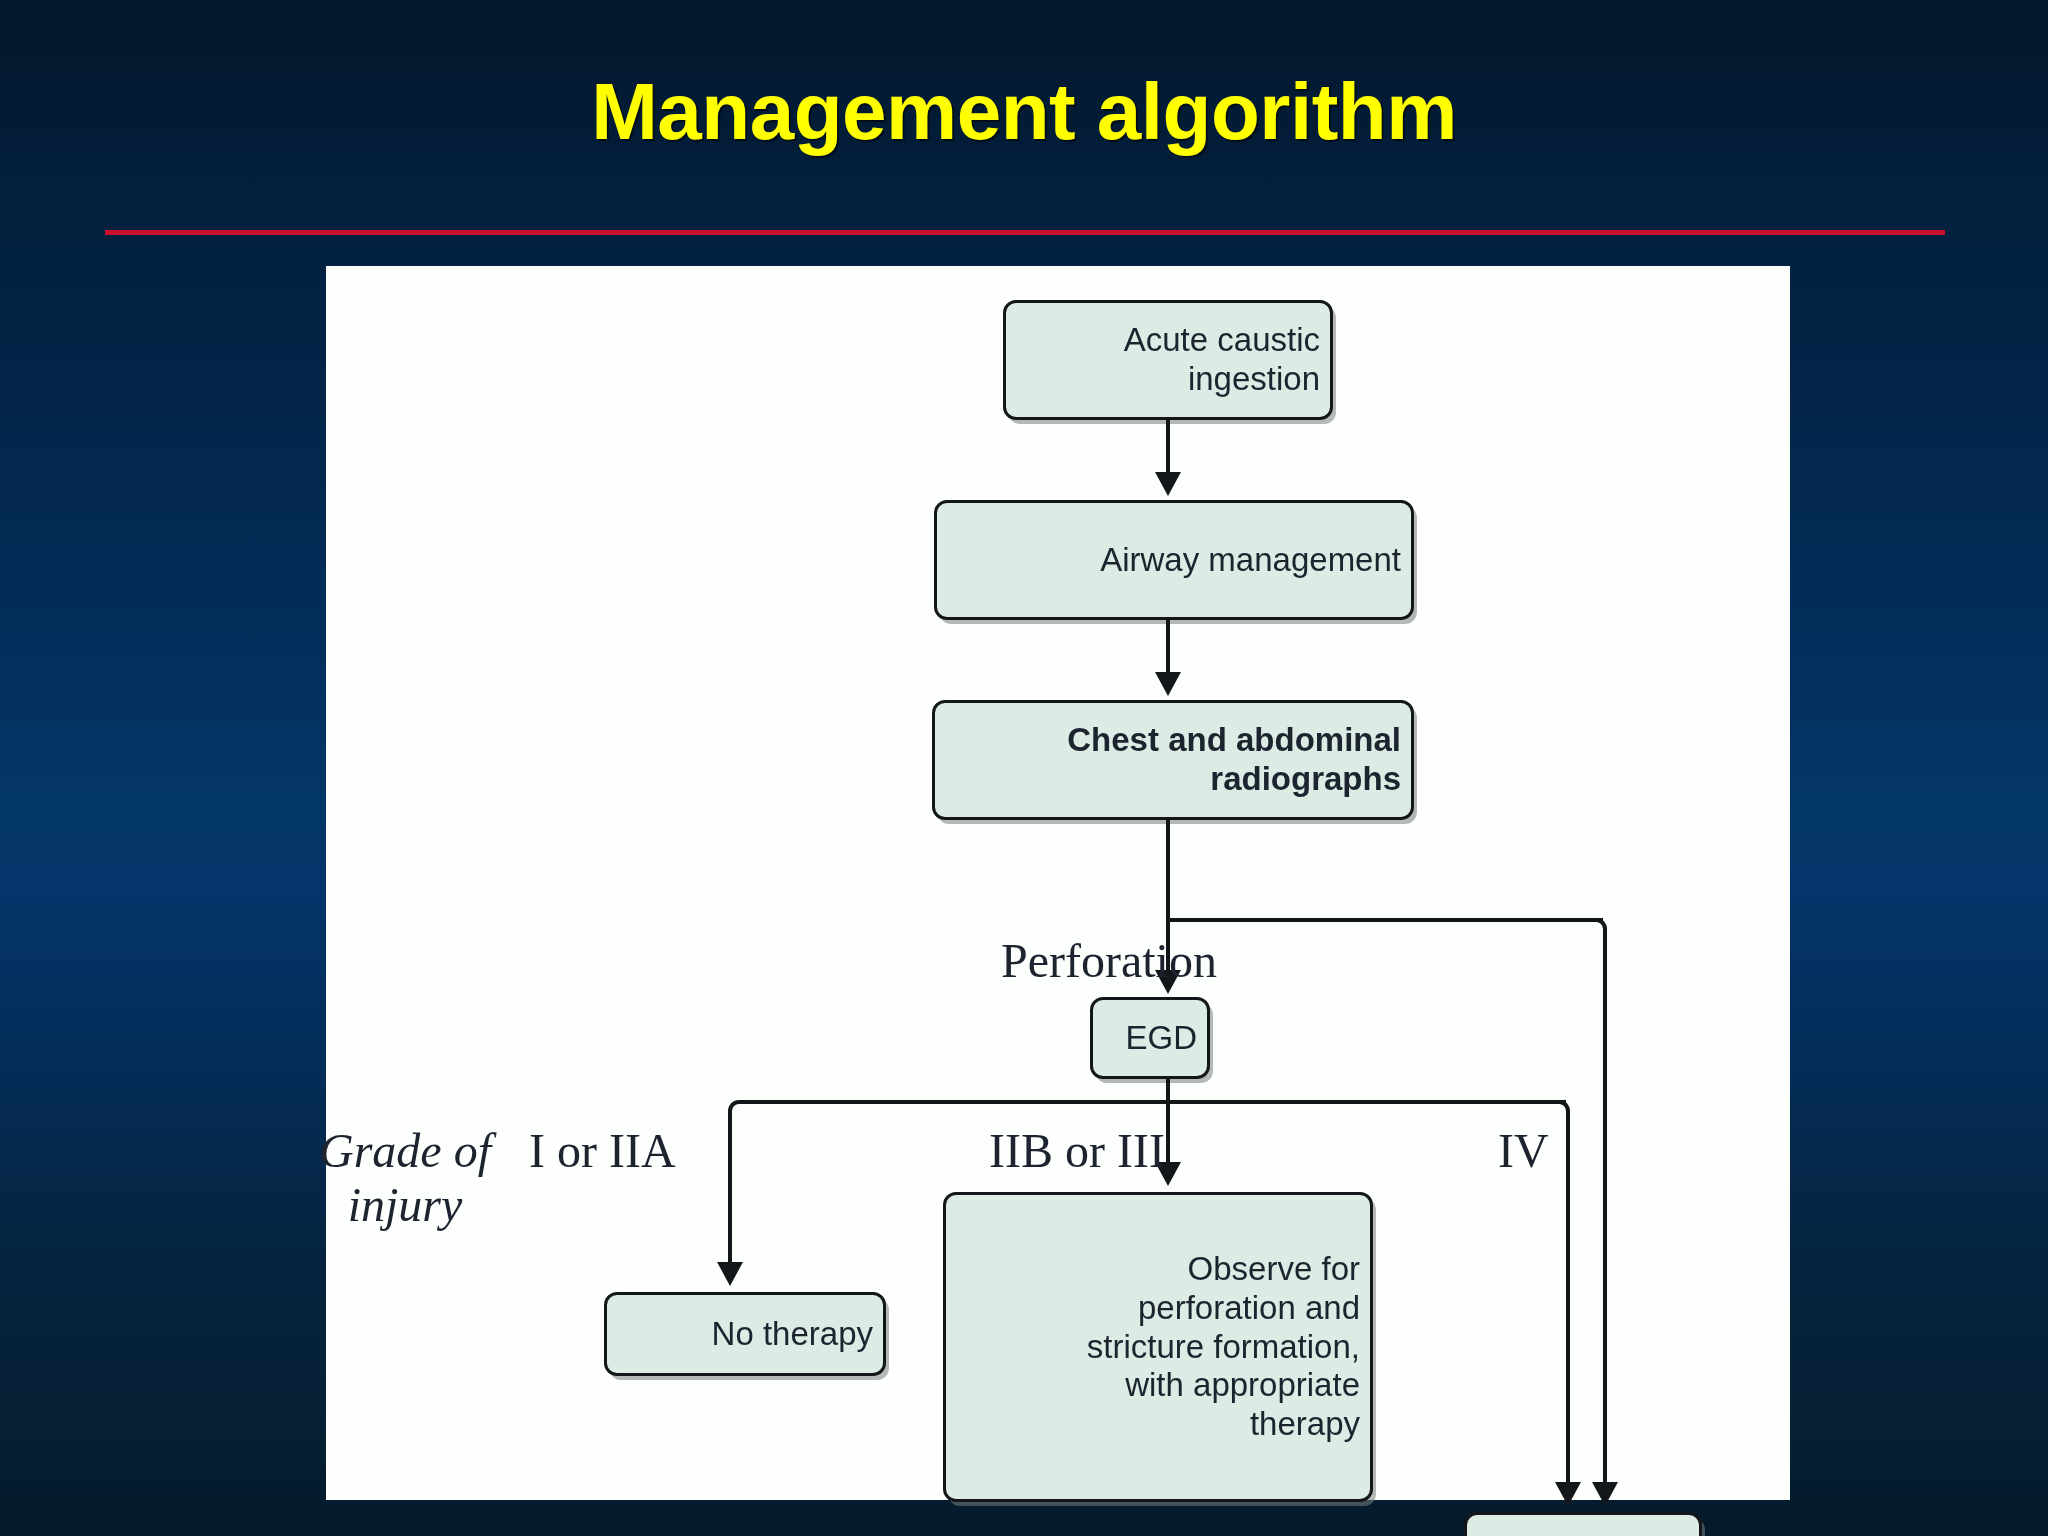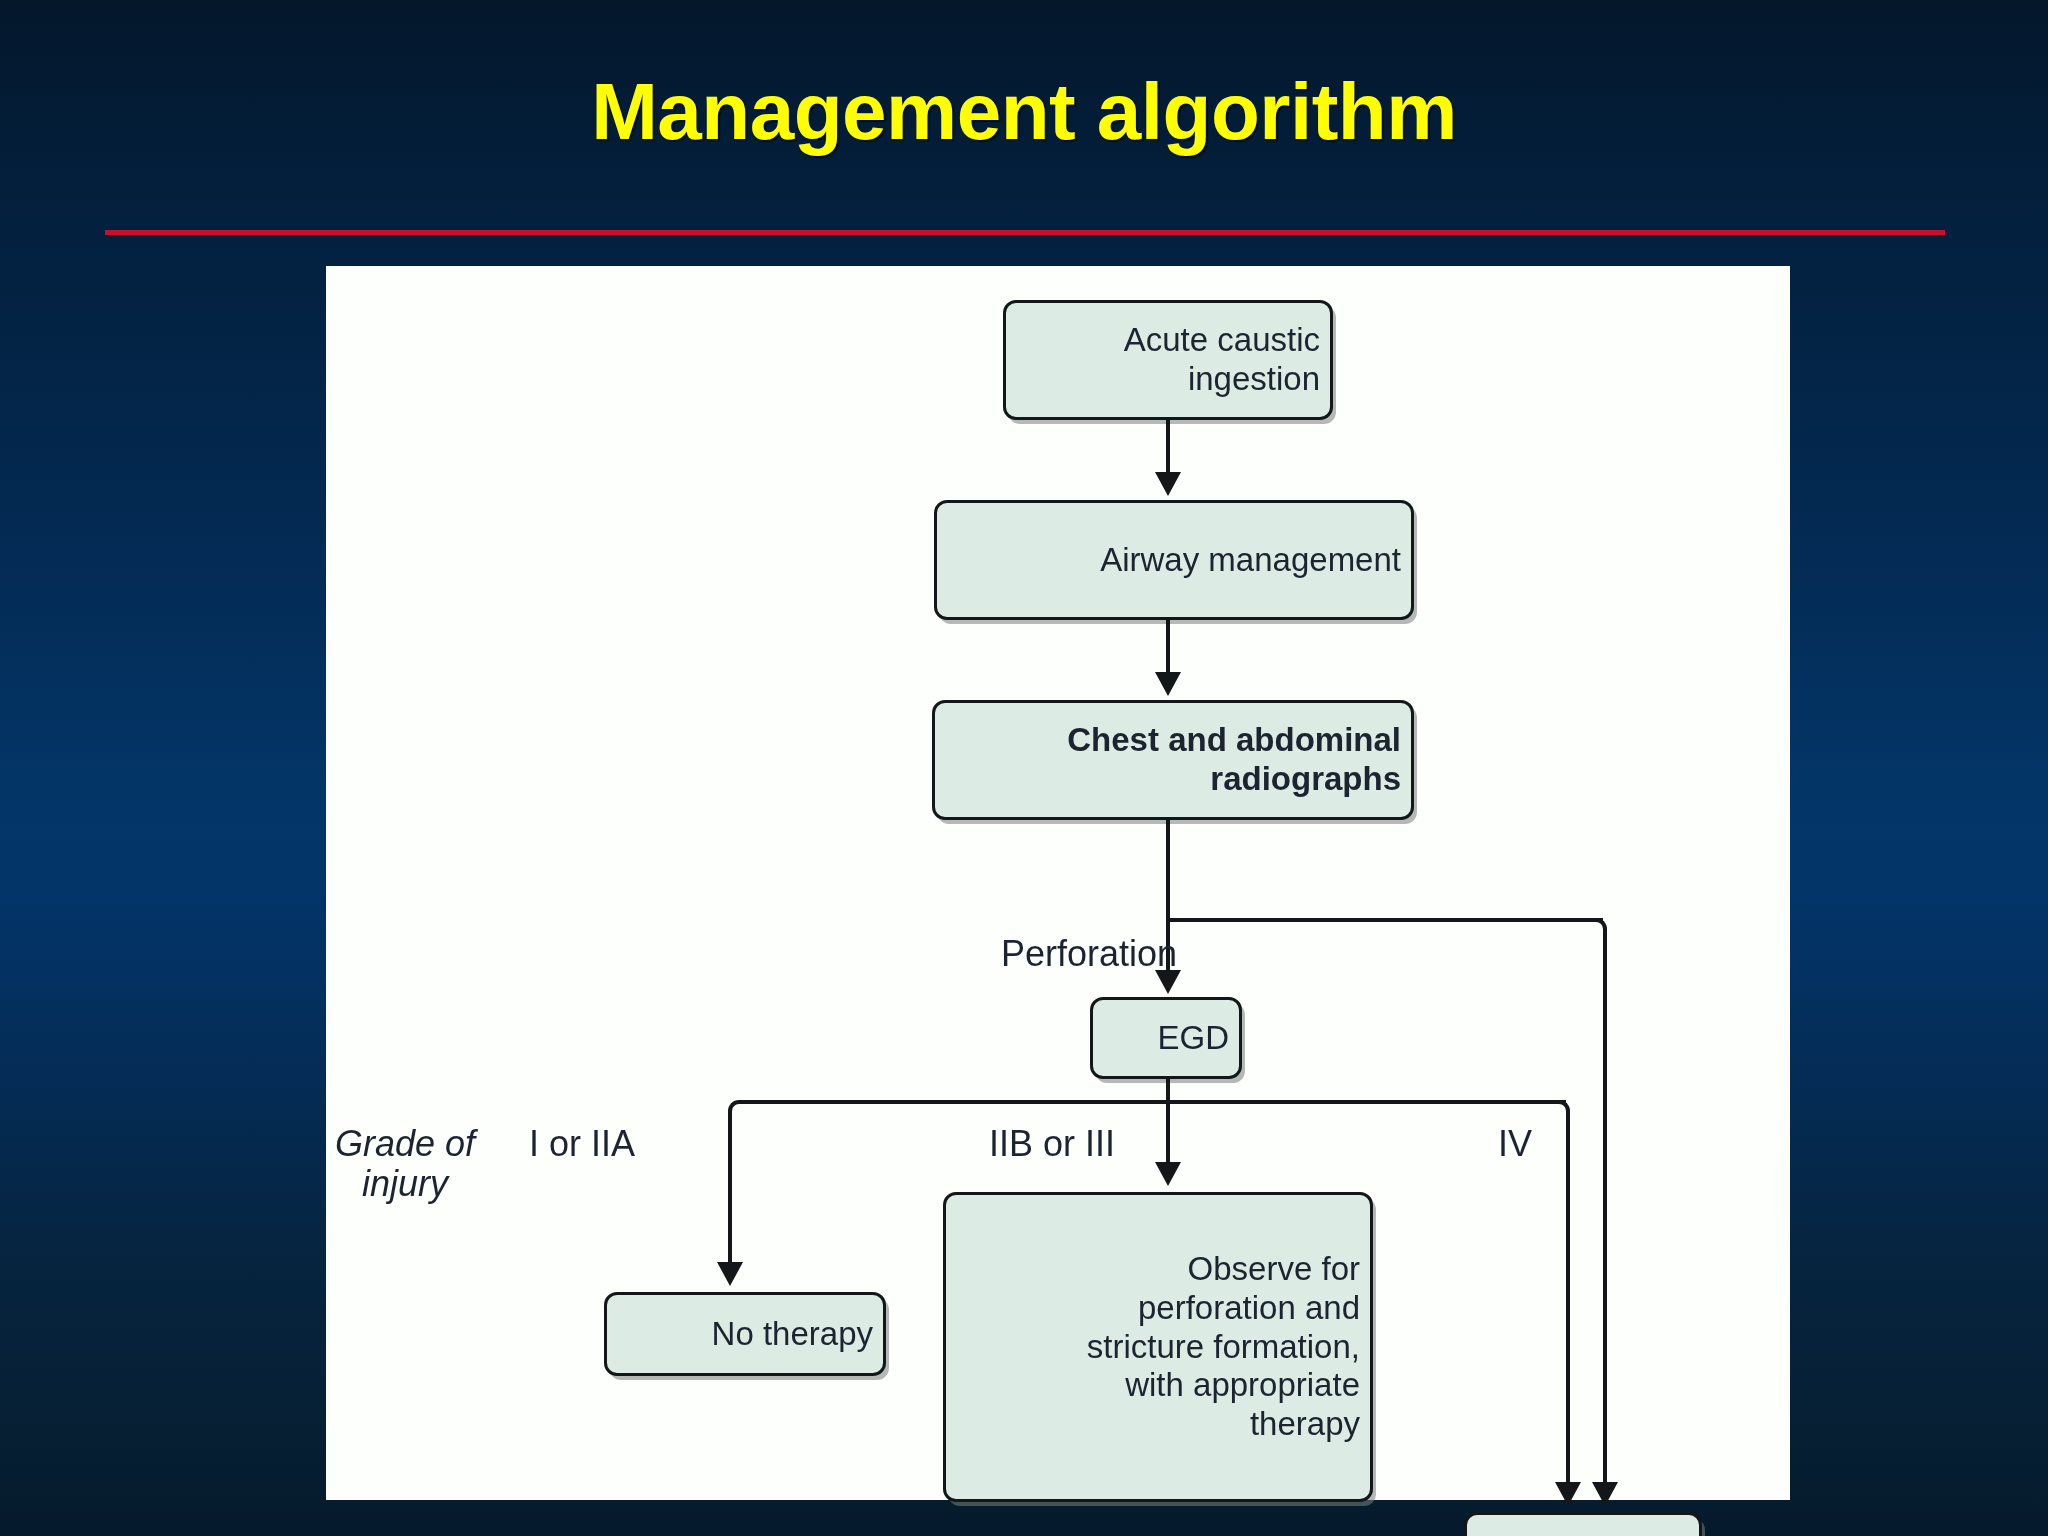--- a/index.html
+++ b/index.html
@@ -105,23 +105,24 @@
     width: 22px;
     height: 22px;
   }
   .corner.tl { border-right: 0; border-bottom: 0; border-top-left-radius: 11px; }
   .corner.tr { border-left: 0; border-bottom: 0; border-top-right-radius: 11px; }
 
   
   .elabel {
     position: absolute;
     color: #1c2430;
-    font-size: 36px;
+    font-size: 48px;
     line-height: 1.12;
     white-space: nowrap;
+    font-family: Liberation Serif, serif;
   }
   .elabel.ital { font-style: italic; text-align: center; }
 </style>
 </head>
 <body>
 
 <div id="slide">
 
   <div id="title">Management algorithm</div>
   <div id="rule"></div>
@@ -156,21 +157,21 @@
 
     <div class="vline" style="left:840px; top:554px; height:160px;"></div>
     <div class="arrow" style="left:829px; top:704px;"></div>
 
     <div class="hline" style="left:842px; top:652px; width:435px;"></div>
     <div class="corner tr" style="left:1259px; top:652px;"></div>
     <div class="vline" style="left:1277px; top:670px; height:556px;"></div>
     <div class="arrow" style="left:1266px; top:1216px;"></div>
     <div class="elabel" style="left:675px; top:668px;">Perforation</div>
 
-    <div class="node" style="left:764px; top:731px; width:152px; height:82px;">
+    <div class="node" style="left:764px; top:731px; width:120px; height:82px;">
       <span>
         <span>EGD</span>
       </span>
     </div>
 
     <div class="vline" style="left:840px; top:813px; height:94px;"></div>
 
     <div class="hline" style="left:420px; top:834px; width:820px;"></div>
 
     <div class="corner tl" style="left:402px; top:834px;"></div>

